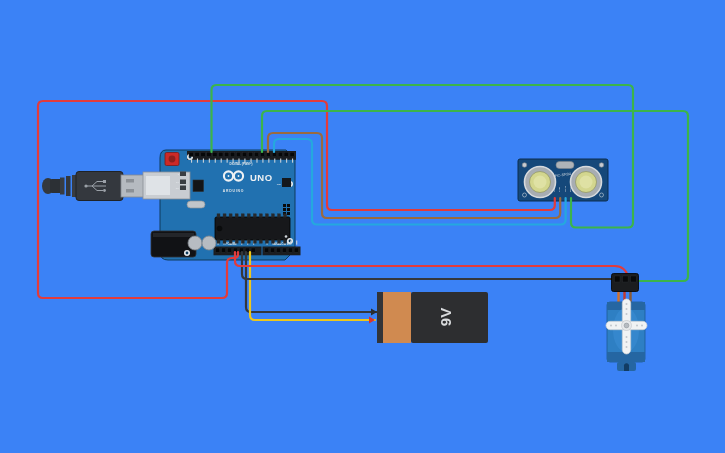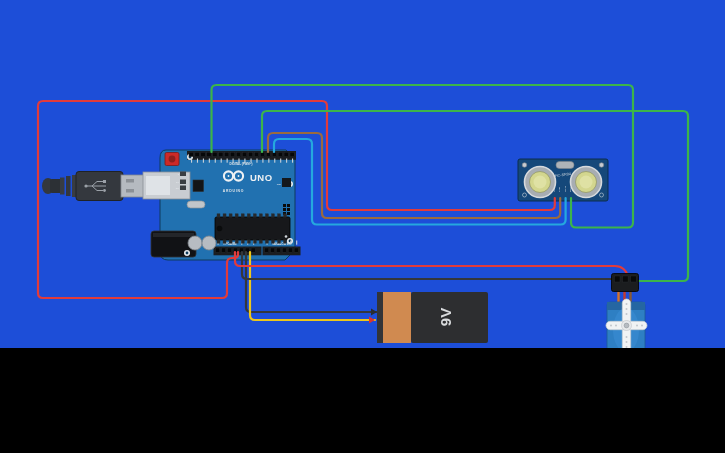--- a/index.html
+++ b/index.html
@@ -1,16 +1,16 @@
 <!DOCTYPE html>
 <html><head>
 <meta charset="utf-8">
 <style>
   html,body{margin:0;padding:0;background:#000;}
-  .stage{position:relative;width:725px;height:348px;background:#1d4ed8;overflow:hidden;}
+  .stage{position:relative;width:725px;height:453px;background:#3b82f6;overflow:hidden;}
   svg text{font-family:"Liberation Sans","DejaVu Sans",sans-serif;}
   .wire{fill:none;stroke-width:2.2;stroke-linecap:round;}
 </style>
 </head>
 <body>
 
 <div class="stage">
 <svg width="725" height="453" viewBox="0 0 725 453" xmlns="http://www.w3.org/2000/svg">
 
   <g>

